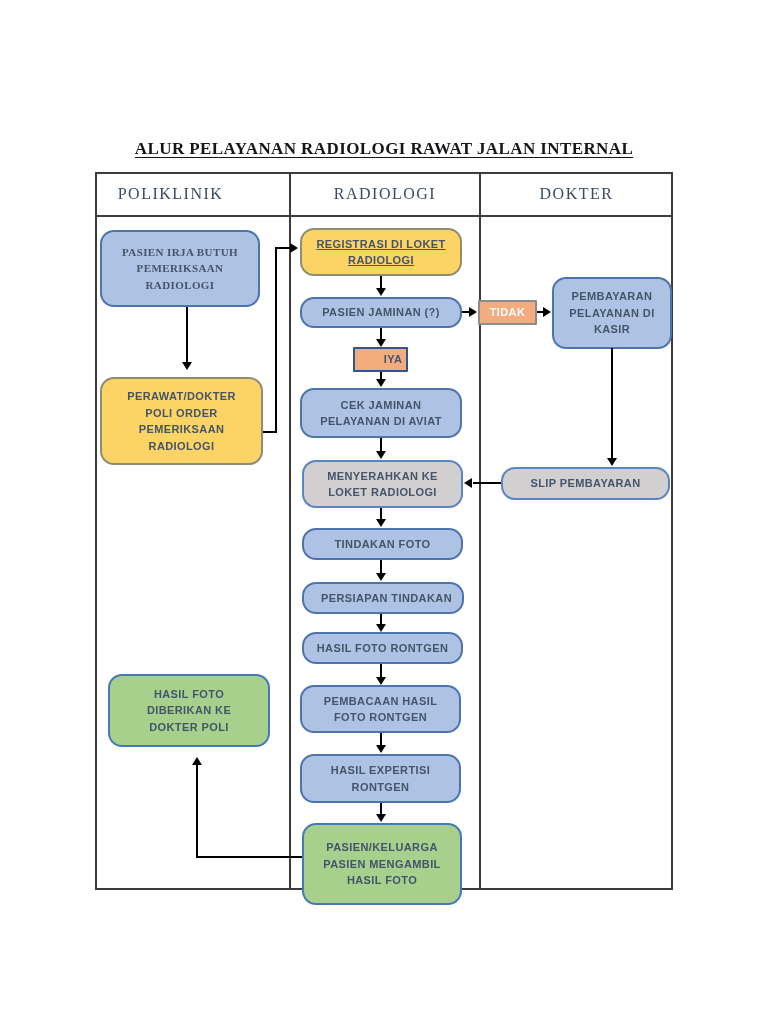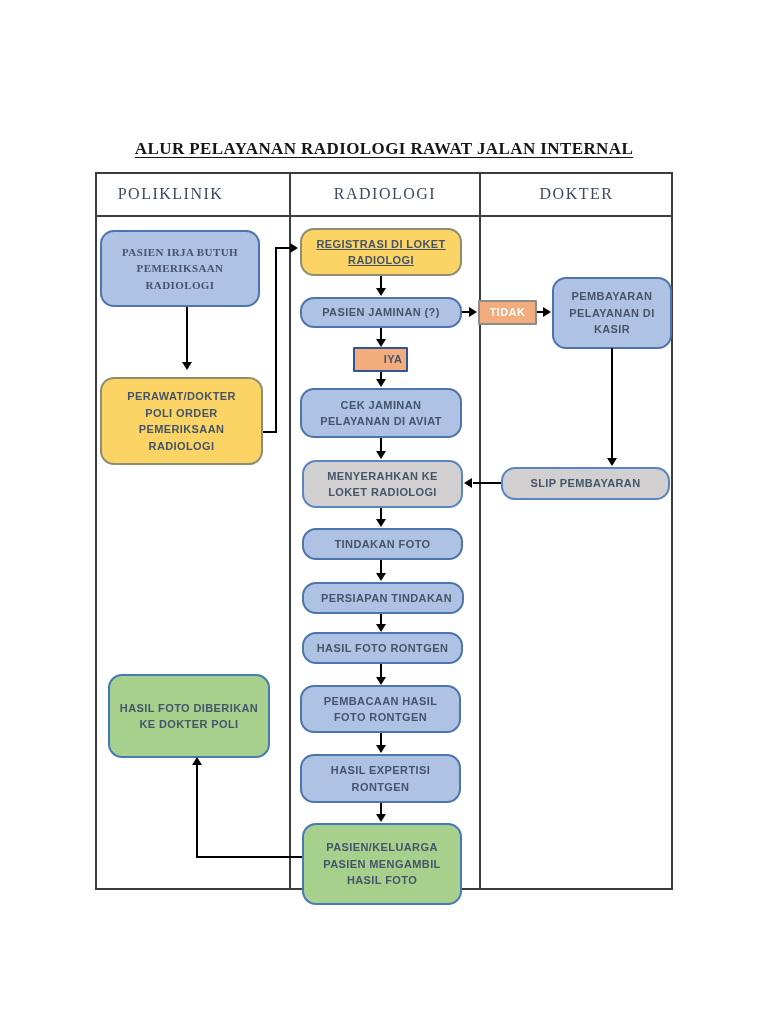--- a/index.html
+++ b/index.html
@@ -29,21 +29,21 @@
           color:#44546A; border:2px solid; border-radius:14px; padding:4px 10px; }
   .blue   { background:#AEC3E3; border-color:#4D74AD; }
   .yellow { background:#FBD465; border-color:#8D8D74; }
   .gray   { background:#D1CFCF; border-color:#5B84C4; }
   .green  { background:#A7D08D; border-color:#4579B8; }
   .o-iya   { background:#F2AC7E; border-color:#2F5597; border-radius:1px;padding-left:35px; }
   .o-tidak { background:#F2AC7E; border-color:#8C8C8C; border-radius:1px; color:#ffffff; }
 
   #n-pasien-irja     { left:100px; top:230px; width:160px; height:77px;font-family:Liberation Serif, serif; }
   #n-perawat         { left:100px; top:377px; width:163px; height:88px; padding:4px 14px; }
-  #n-hasil-diberikan { left:108px; top:674px; width:162px; height:84px; padding:4px 3px; }
+  #n-hasil-diberikan { left:108px; top:674px; width:162px; height:73px; padding:4px 11px; }
   #n-registrasi      { left:300px; top:228px; width:162px; height:48px;text-decoration:underline; }
   #n-jaminan         { left:300px; top:297px; width:162px; height:31px; }
   #n-iya             { left:353px; top:347px; width:55px;  height:25px; }
   #n-cek             { left:300px; top:388px; width:162px; height:50px; }
   #n-menyerahkan     { left:302px; top:460px; width:161px; height:48px; }
   #n-tindakan        { left:302px; top:528px; width:161px; height:32px; }
   #n-persiapan       { left:302px; top:582px; width:162px; height:32px;justify-content:flex-end; }
   #n-hasil-rontgen   { left:302px; top:632px; width:161px; height:32px; }
   #n-pembacaan       { left:300px; top:685px; width:161px; height:48px; }
   #n-expertisi       { left:300px; top:754px; width:161px; height:49px; }

